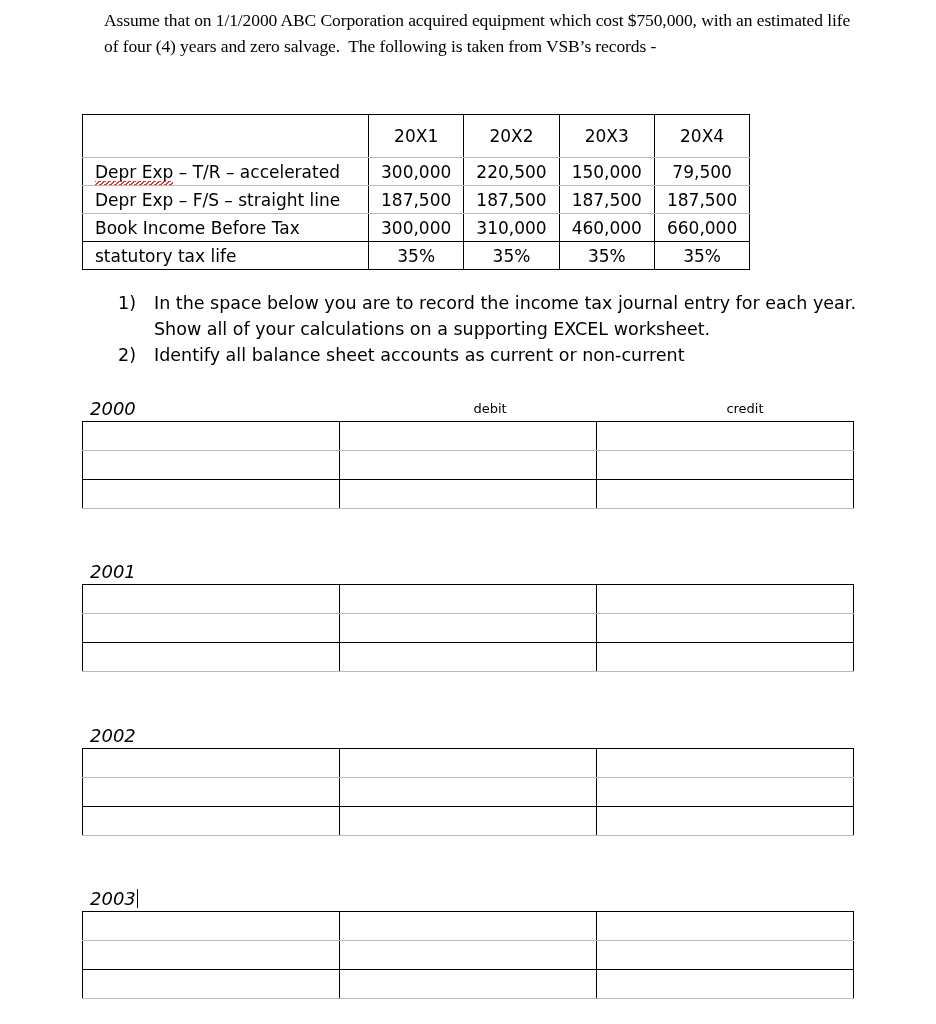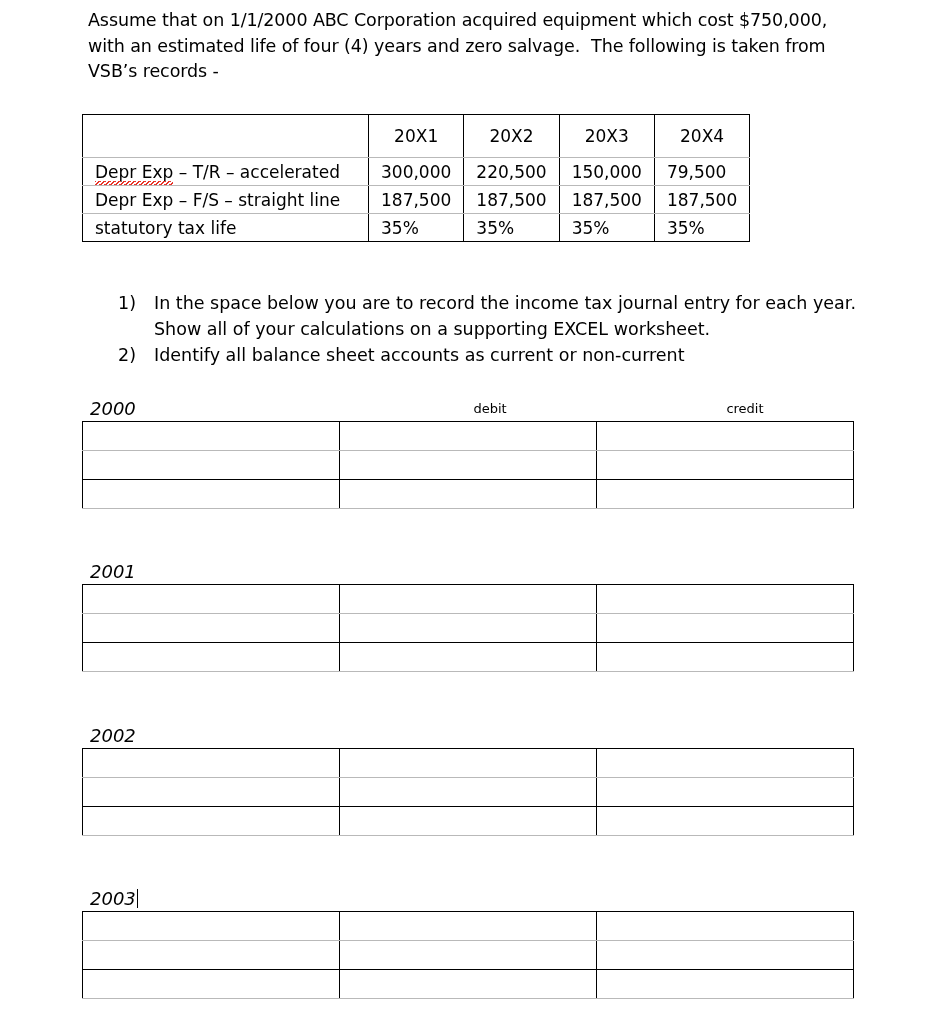--- a/index.html
+++ b/index.html
@@ -20,27 +20,28 @@
     position: absolute;
     left: 0; top: 0;
     width: 936px;
     height: 1024px;
     background: #ffffff;
   }
 
   
   .intro {
     position: absolute;
-    left: 88px;
+    left: 104px;
     top: 8px;
     width: 760px;
     font-size: 17.5px;
     line-height: 25.5px;
     letter-spacing: -0.1px;
     white-space: pre-wrap;
+    font-family: Liberation Serif, serif;
   }
 
   
   .data-table {
     position: absolute;
     left: 82px;
     top: 114px;
     border-collapse: collapse;
     table-layout: fixed;
     font-size: 17px;
@@ -52,21 +53,21 @@
     font-weight: normal;
     vertical-align: middle;
     background: #ffffff;
   }
   .data-table col.c-label { width: 286px; }
   .data-table col.c-year  { width: 94px;  }
 
   .data-table tr.head-row td { height: 42px; text-align: center; }
   .data-table tr.body-row td { height: 27px; margin-left: 48px; }
   .data-table td.lbl { text-align: left; white-space: nowrap; }
-  .data-table td.num { text-align: left; }
+  .data-table td.num { text-align: center; }
 
   
   .data-table tr.sep-gray > td { border-bottom: 1px solid #b9b9b9; }
 
   .spell {
     position: relative;
     display: inline-block;
   }
   .spell::after {
     content: "";
@@ -191,20 +192,27 @@
       </tr>
 
       <tr class="body-row sep-gray">
         <td class="lbl">Depr Exp – F/S – straight line</td>
         <td class="num">187,500</td>
         <td class="num">187,500</td>
         <td class="num">187,500</td>
         <td class="num">187,500</td>
       </tr>
 
+      <tr class="body-row">
+        <td class="lbl">Book Income Before Tax</td>
+        <td class="num">300,000</td>
+        <td class="num">310,000</td>
+        <td class="num">460,000</td>
+        <td class="num">660,000</td>
+      </tr>
 
       <tr class="body-row">
         <td class="lbl">statutory tax life</td>
         <td class="num">35%</td>
         <td class="num">35%</td>
         <td class="num">35%</td>
         <td class="num">35%</td>
       </tr>
     </tbody>
   </table>

